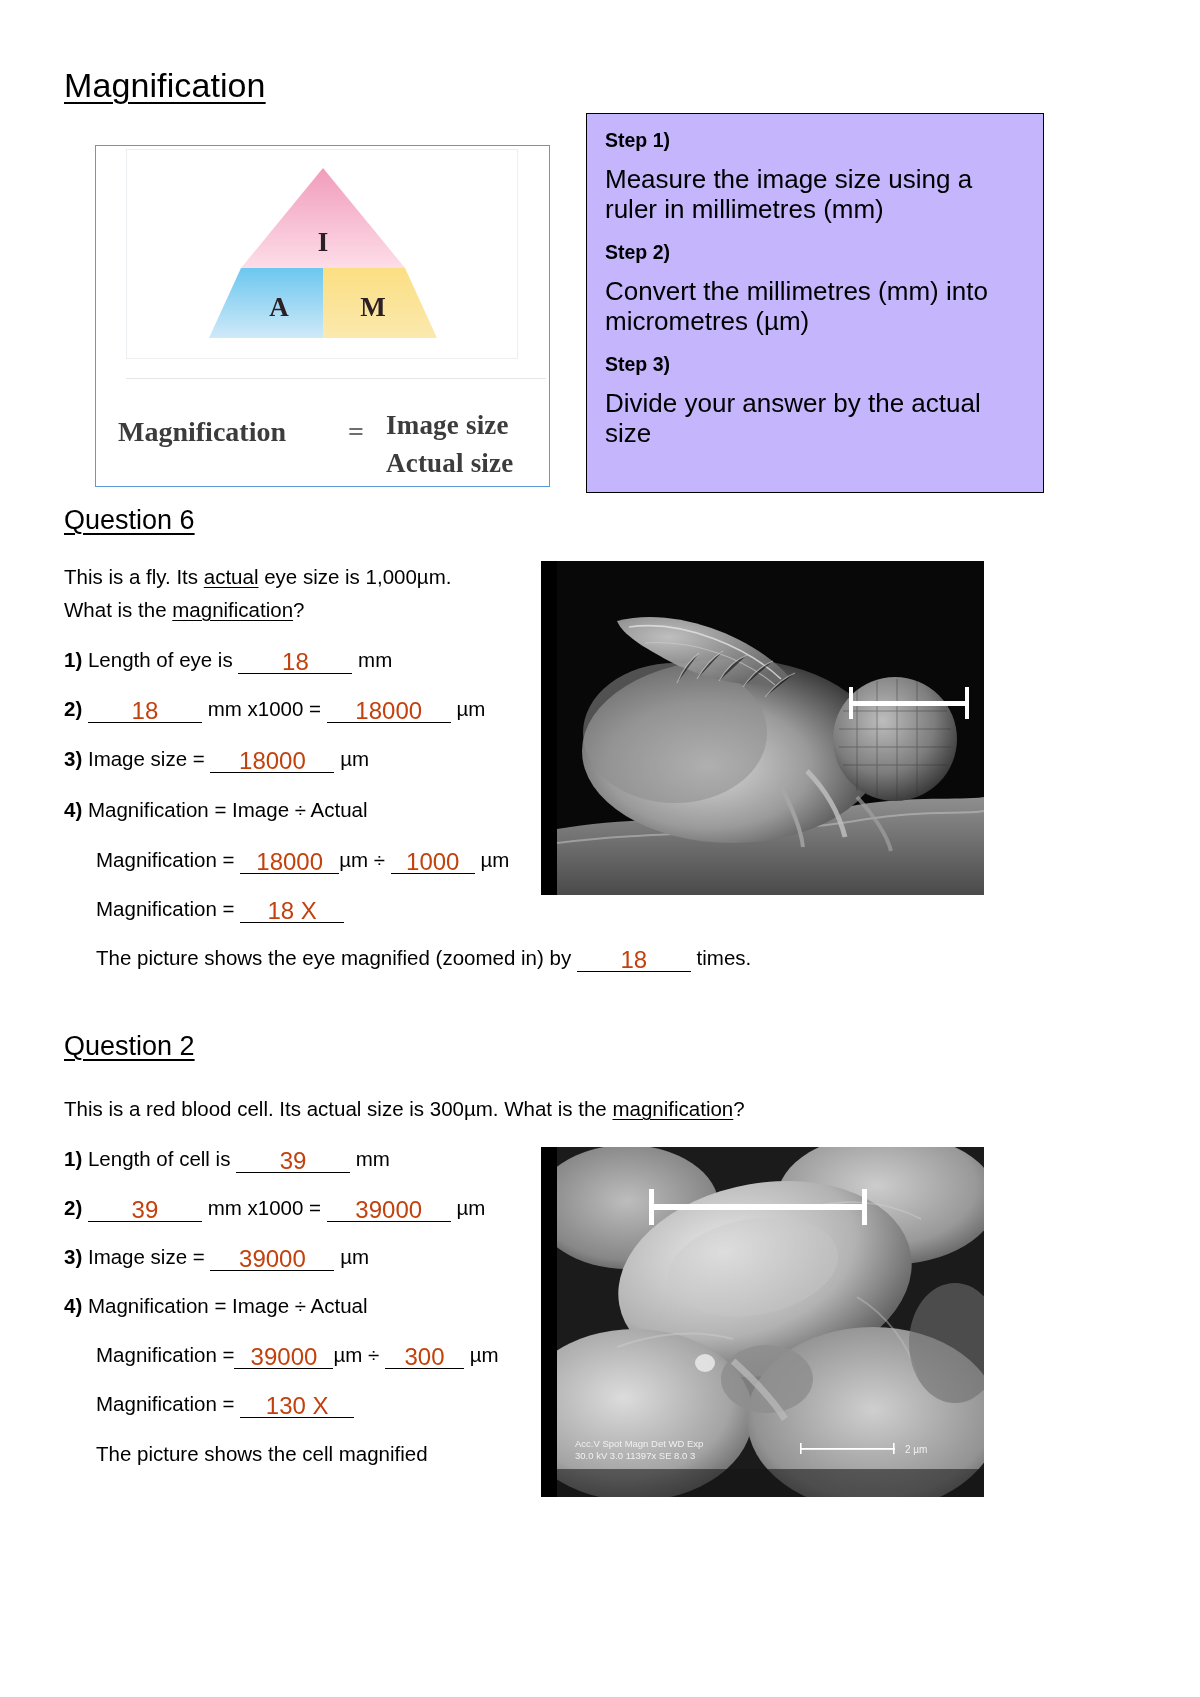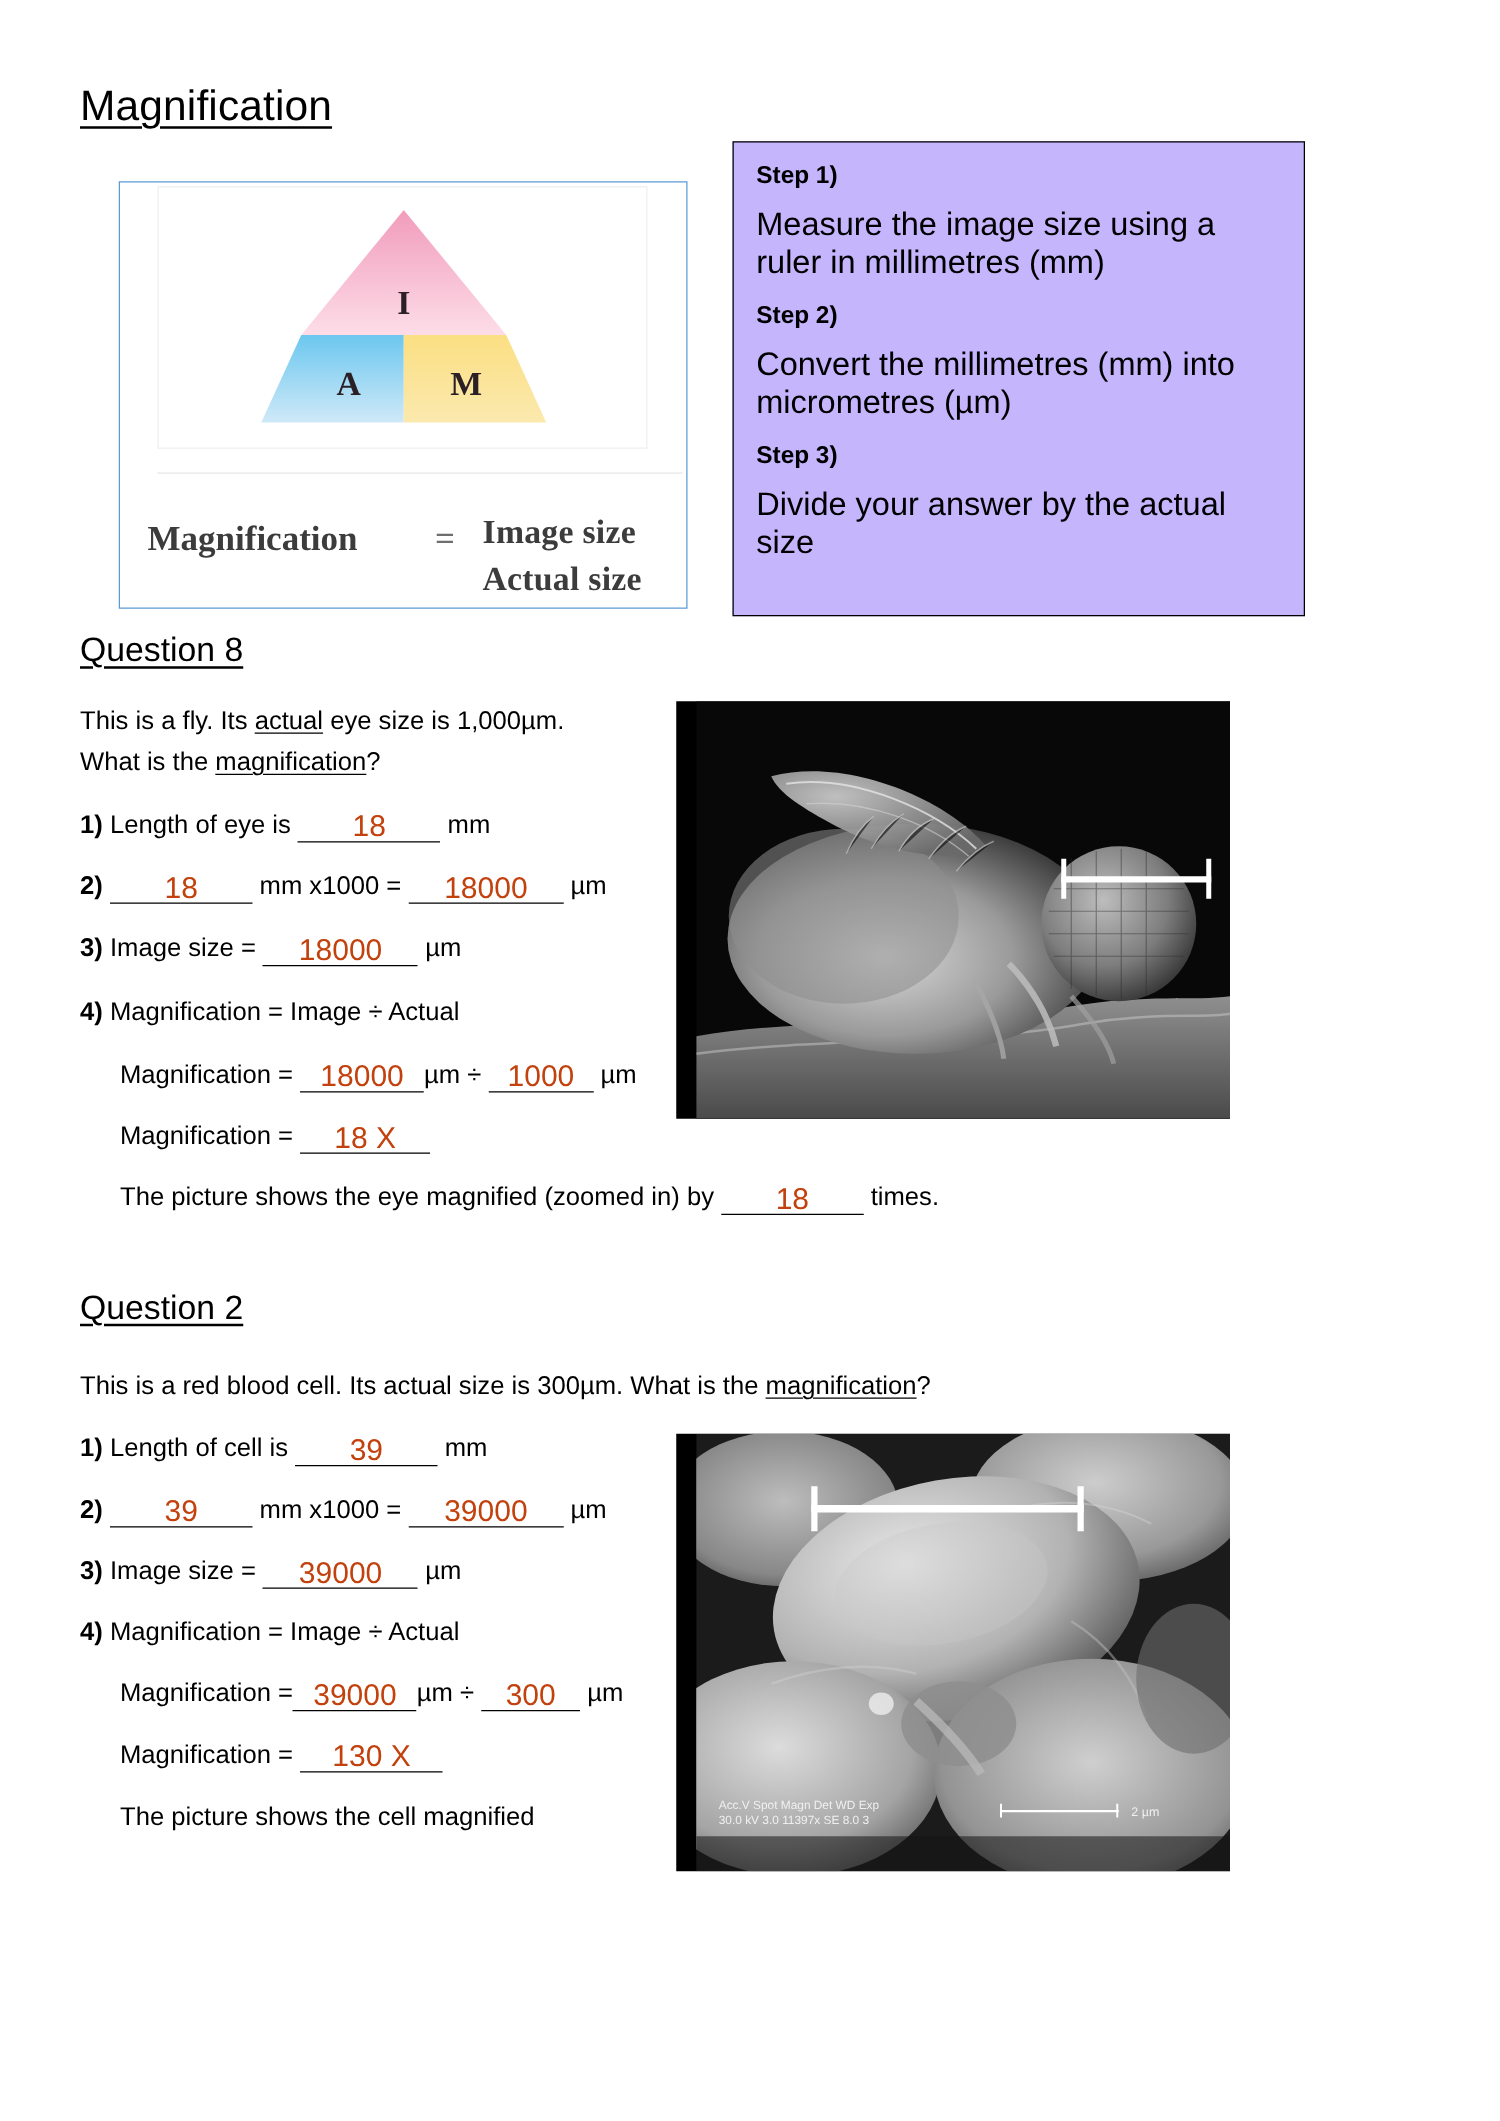--- a/index.html
+++ b/index.html
@@ -139,21 +139,21 @@
 
   <div class="steps">
     <div class="step-h">Step 1)</div>
     <div class="step-b">Measure the image size using a ruler in millimetres (mm)</div>
     <div class="step-h">Step 2)</div>
     <div class="step-b">Convert the millimetres (mm) into micrometres (µm)</div>
     <div class="step-h">Step 3)</div>
     <div class="step-b last">Divide your answer by the actual size</div>
   </div>
 
-  <div class="q-head" id="q1-head">Question 8</div>
+  <div class="q-head" id="q1-head">Question 6</div>
 
   <div class="line" style="left:64px;top:563px;">
     <span>This is a fly. Its </span><span class="u">actual</span><span> eye size is 1,000µm.</span>
   </div>
   <div class="line" style="left:64px;top:596px;">
     <span>What is the </span><span class="u">magnification</span><span>?</span>
   </div>
 
   <div class="line" style="left:64px;top:646px;">
     <span class="bold">1)</span>

